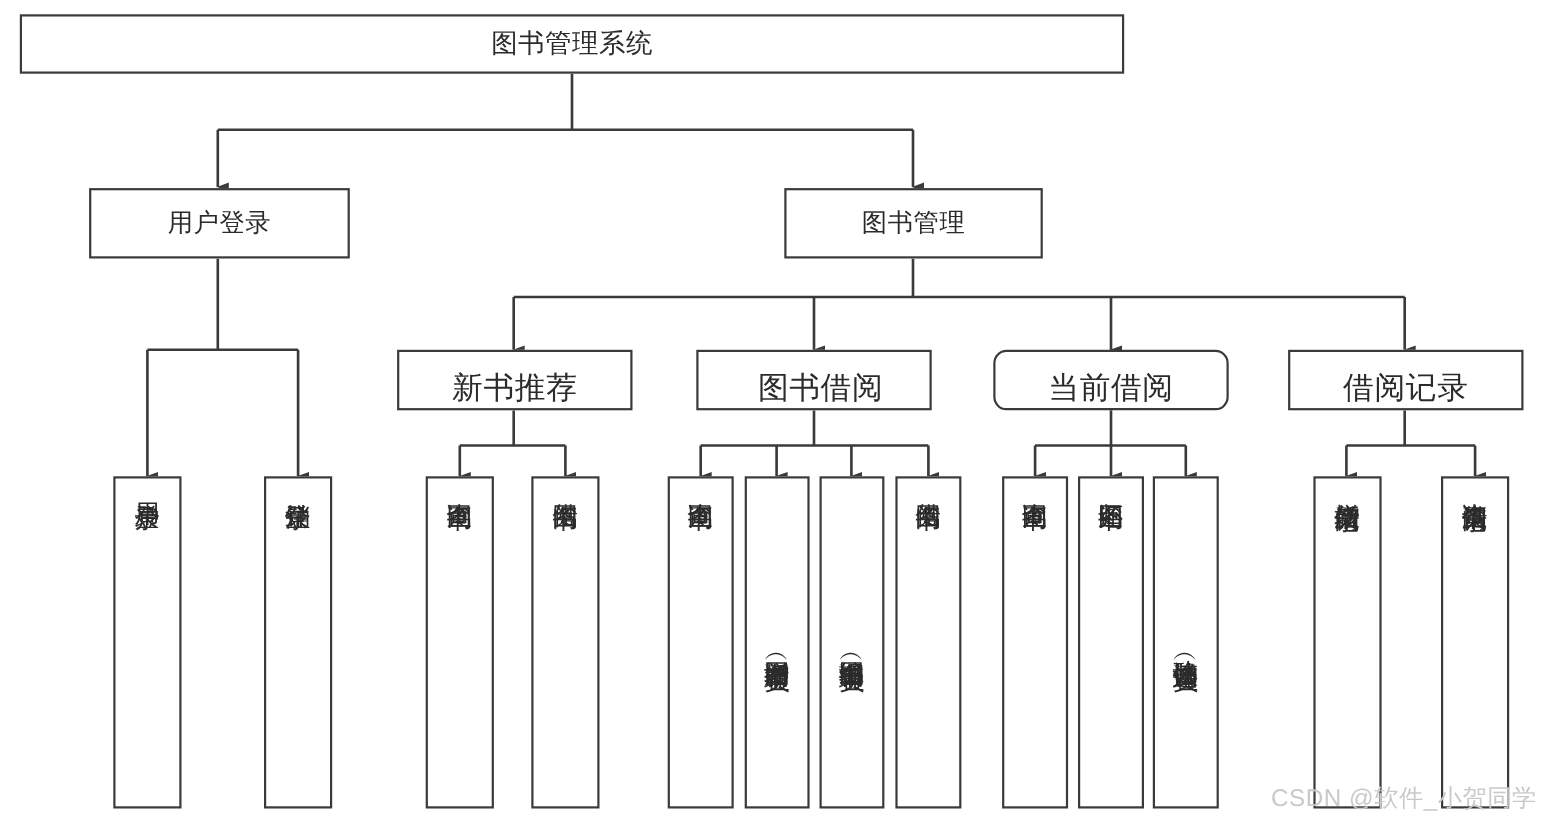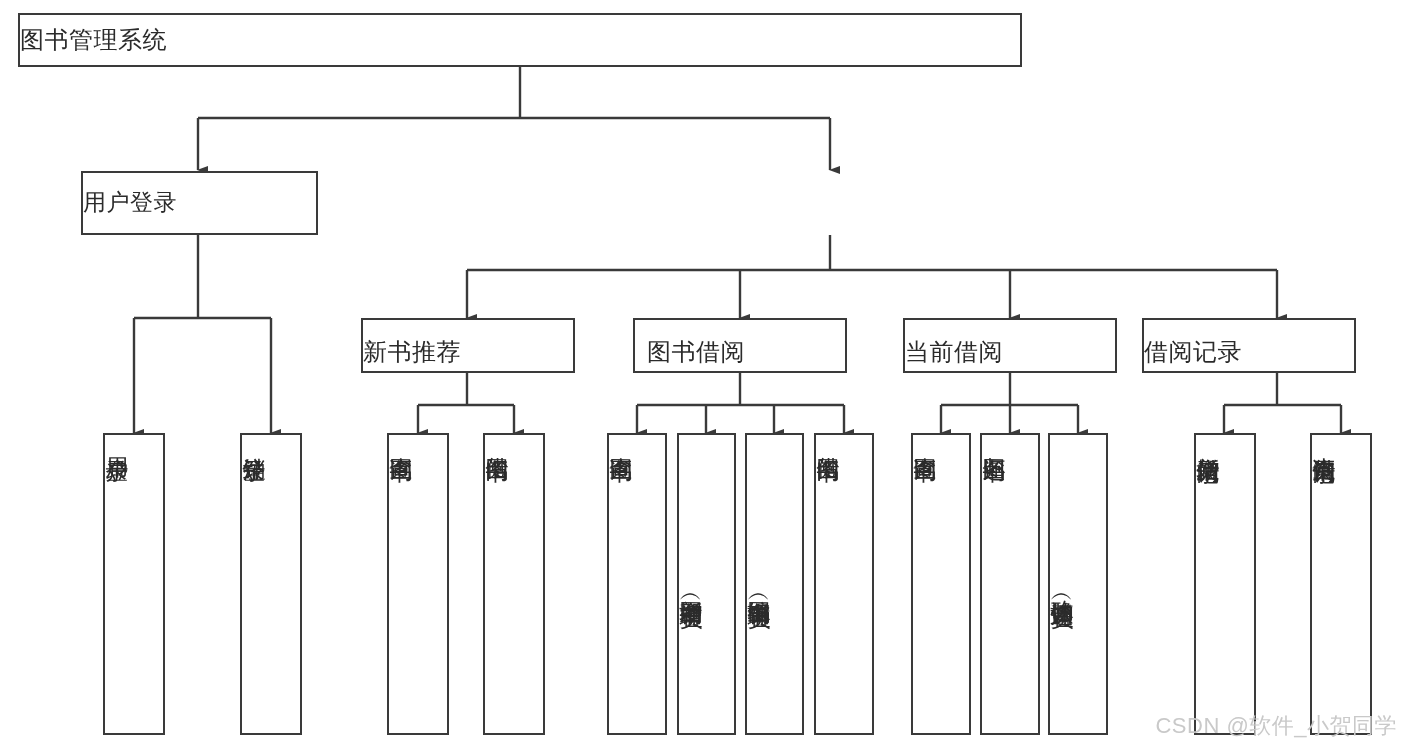--- a/index.html
+++ b/index.html
@@ -27,34 +27,34 @@
     height: 747px;
     pointer-events: none;
   }
   .node {
     position: absolute;
     box-sizing: border-box;
     background: #ffffff;
     border: 2px solid #3a3a3a;
     display: flex;
     align-items: center;
-    justify-content: flex-start;
+    justify-content: center;
     color: #2b2b2b;
     z-index: 2;
   }
   .node-label {
     display: block;
     text-align: center;
     line-height: 1.18;
     letter-spacing: 0.5px;
     white-space: nowrap;
   }
   .node.root .node-label { font-size: 24px; }
   .node.level2 .node-label { font-size: 23px; }
-  .node.level3 .node-label { font-size: 24px; margin-top: 14px; }
+  .node.level3 .node-label { font-size: 28px; margin-top: 14px; }
   .node.leaf {
     align-items: flex-start;
     padding-top: 4px;
   }
   .node.leaf .node-label {
     writing-mode: vertical-rl;
     text-orientation: upright;
     font-size: 23px;
     line-height: 1.06;
     letter-spacing: 1px;
@@ -130,31 +130,34 @@
     </g>
   </svg>
 
   <div class="node root" style="left:18px; top:13px; width:1004px; height:54px;">
     <span class="node-label">图书管理系统</span>
   </div>
 
   <div class="node level2" style="left:81px; top:171px; width:237px; height:64px;">
     <span class="node-label">用户登录</span>
   </div>
+  <div class="node level2" style="left:713px; top:171px; width:235px; height:64px;">
+    <span class="node-label">图书管理</span>
+  </div>
 
   <div class="node level3" style="left:361px; top:318px; width:214px; height:55px;">
     <span class="node-label">新书推荐</span>
   </div>
   <div class="node level3" style="left:633px; top:318px; width:214px; height:55px;padding-left:12px;">
     <span class="node-label">图书借阅</span>
   </div>
-  <div class="node level3" style="left:903px; top:318px; width:214px; height:55px;">
+  <div class="node level3" style="left:903px; top:318px; width:214px; height:55px;border-radius:12px;">
     <span class="node-label">当前借阅</span>
   </div>
-  <div class="node level3" style="left:1142px; top:318px; width:214px; height:55px;">
+  <div class="node level3" style="left:1171px; top:318px; width:214px; height:55px;">
     <span class="node-label">借阅记录</span>
   </div>
 
   <div class="node leaf" style="left:103px; top:433px; width:62px; height:302px;">
     <span class="node-label">用户登录</span>
   </div>
   <div class="node leaf" style="left:240px; top:433px; width:62px; height:302px;">
     <span class="node-label">注销登录</span>
   </div>
 

